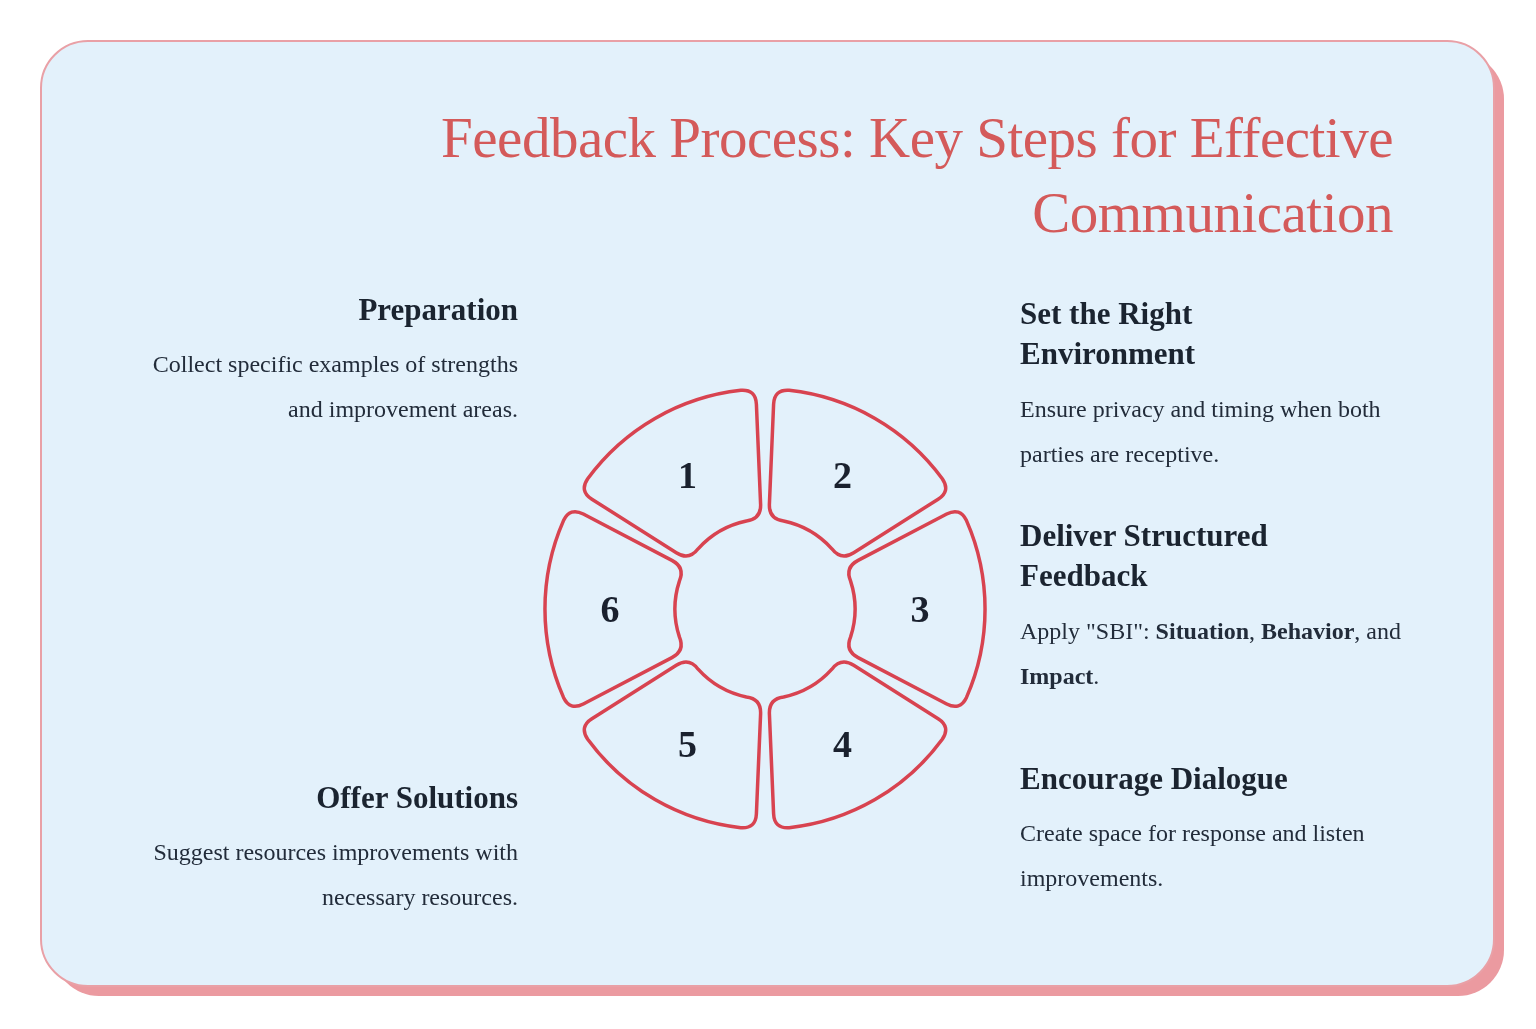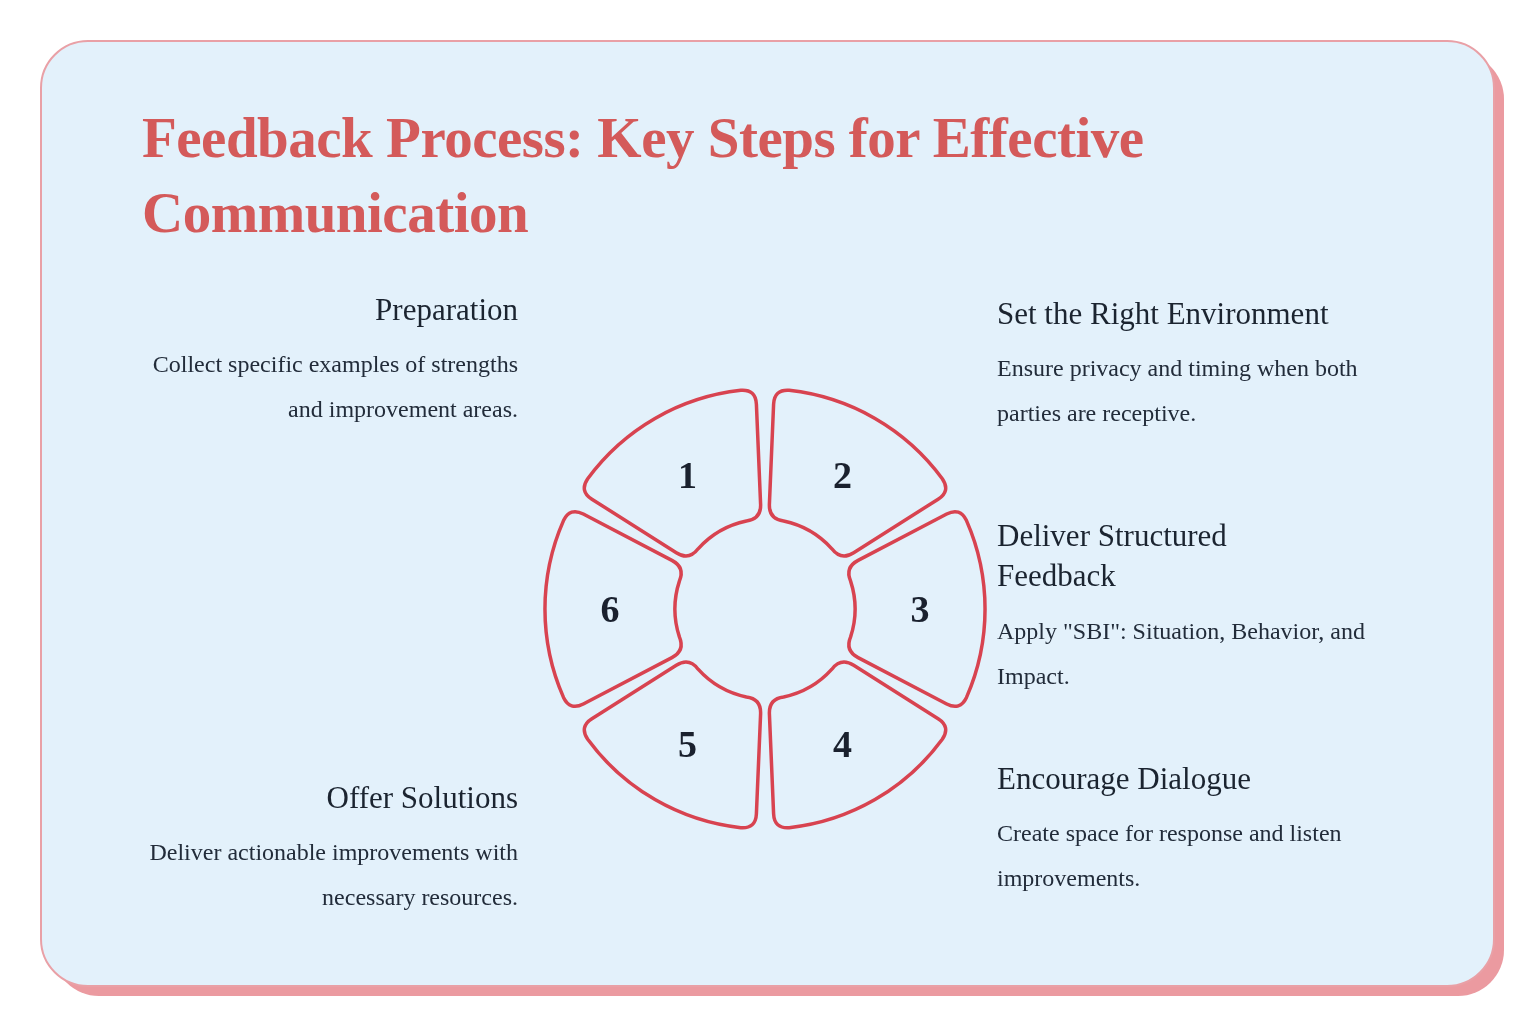--- a/index.html
+++ b/index.html
@@ -11,32 +11,32 @@
   body{background:var(--page-bg);font-family:"Liberation Serif","DejaVu Serif",serif;overflow:hidden;position:relative;}
   .card{
     position:absolute;left:40px;top:40px;width:1455px;height:947px;
     background:var(--card-bg);
     border:2px solid var(--card-border);
     border-radius:48px;
     box-shadow:11px 11px 0 -2px var(--card-shadow);
   }
   .page-title{
     position:absolute;top:58px;left:100px;right:100px;
-    text-align:left;font-weight:bold;font-size:57px;line-height:1.32;
+    text-align:right;font-weight:normal;font-size:57px;line-height:1.32;
     letter-spacing:-0.5px;color:var(--title);
   }
   .step-block{position:absolute;}
   .step-block.left{left:96px;width:380px;text-align:right;}
-  .step-block.right{left:955px;width:410px;text-align:left;}
+  .step-block.right{left:978px;width:410px;text-align:left;}
   .step-heading{
-    font-size:31px;font-weight:normal;line-height:1.3;color:var(--heading);margin-bottom:12px;
+    font-size:31px;font-weight:bold;line-height:1.3;color:var(--heading);margin-bottom:12px;
   }
   .step-block.right .step-heading{max-width:345px;}
   .step-body{font-size:24px;line-height:45px;color:var(--body);}
-  .step-body .b{font-weight:normal;}
+  .step-body .b{font-weight:bold;}
   .l1{top:248px;} .l2{top:496px;} .l3{top:696px;margin-top:40px;}
   .r1{top:252px;} .r2{top:474px;} .r3{top:717px;}
   .wheel{position:absolute;left:498px;top:342px;width:450px;height:450px;}
   .wheel path{
     fill:none;stroke:var(--wheel-stroke);stroke-width:3.5;
     stroke-linejoin:round;stroke-linecap:round;
   }
   .wheel text{
     fill:var(--number);font-family:"Liberation Serif","DejaVu Serif",serif;
     font-size:38px;font-weight:bold;text-anchor:middle;
@@ -50,21 +50,21 @@
   <h1 class="page-title">Feedback Process: Key Steps for Effective Communication</h1>
 
   <div class="step-block left l1">
     <div class="step-heading">Preparation</div>
     <div class="step-body"><span>Collect specific examples of strengths and improvement areas.</span></div>
   </div>
 
 
   <div class="step-block left l3">
     <div class="step-heading">Offer Solutions</div>
-    <div class="step-body"><span>Deliver actionable improvements with necessary resources.</span></div>
+    <div class="step-body"><span>Suggest resources improvements with necessary resources.</span></div>
   </div>
 
   <div class="step-block right r1">
     <div class="step-heading">Set the Right Environment</div>
     <div class="step-body"><span>Ensure privacy and timing when both parties are receptive.</span></div>
   </div>
 
   <div class="step-block right r2">
     <div class="step-heading">Deliver Structured Feedback</div>
     <div class="step-body"><span>Apply "SBI": </span><span class="b">Situation</span><span>, </span><span class="b">Behavior</span><span>, and </span><span class="b">Impact</span><span>.</span></div>

